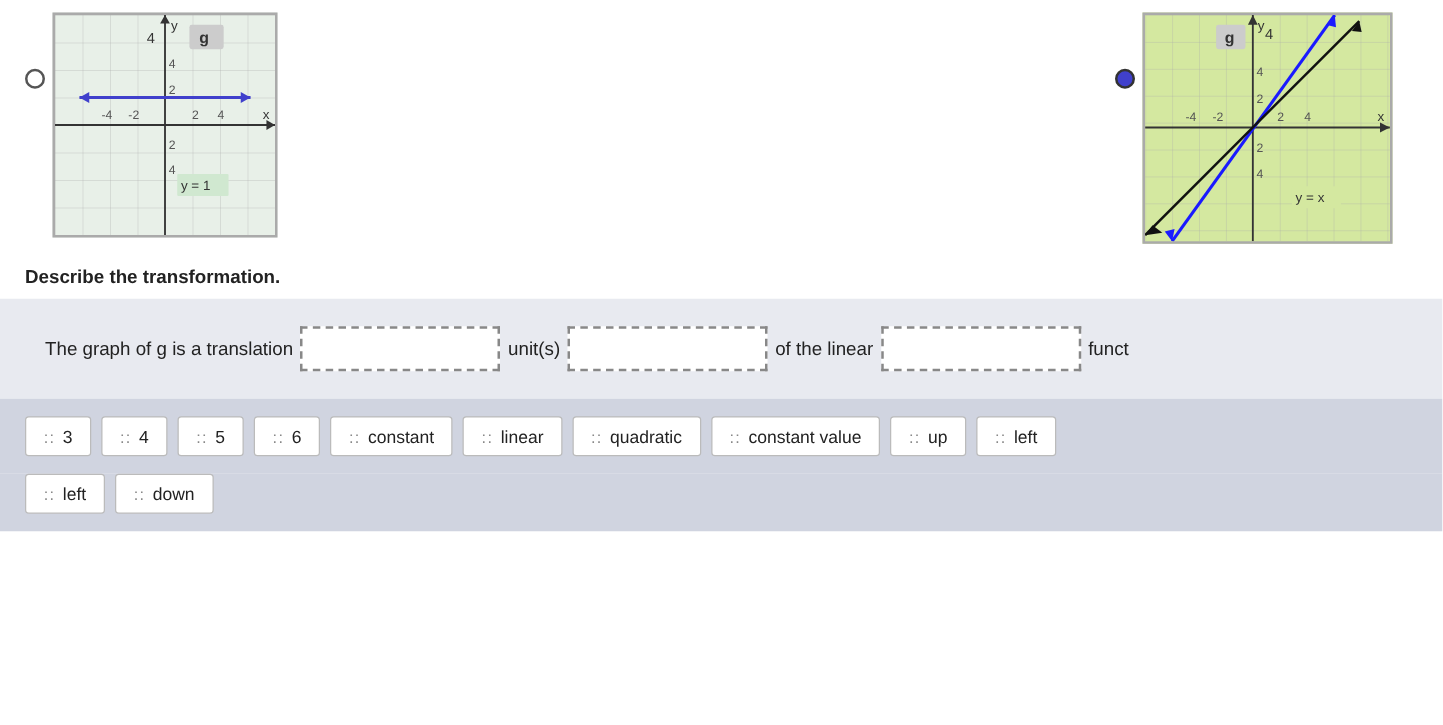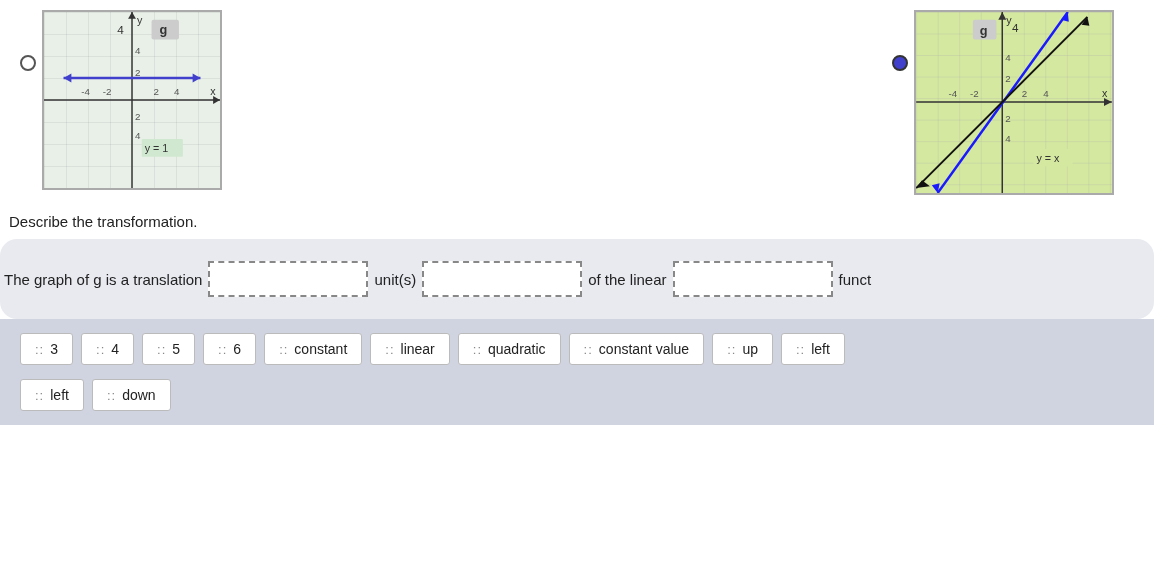--- a/index.html
+++ b/index.html
@@ -50,36 +50,36 @@
     .graph-svg {
       width: 100%;
       height: 100%;
     }
 
     .spacer {
       flex: 1;
     }
 
     .describe-section {
-      padding: 8px 9px;
+      padding: 8px 20px;
+      font-weight: bold;
     }
 
     .describe-text {
       font-size: 15px;
       color: #222;
     }
 
     .sentence-section {
       background: #e8eaf0;
-      padding: 18px 4px;
+      padding: 18px 36px;
       margin: 0;
       min-height: 80px;
       display: flex;
       align-items: center;
-      border-radius: 17px;
     }
 
     .sentence-row {
       display: flex;
       align-items: center;
       flex-wrap: wrap;
       gap: 6px;
       font-size: 15px;
       color: #222;
     }

